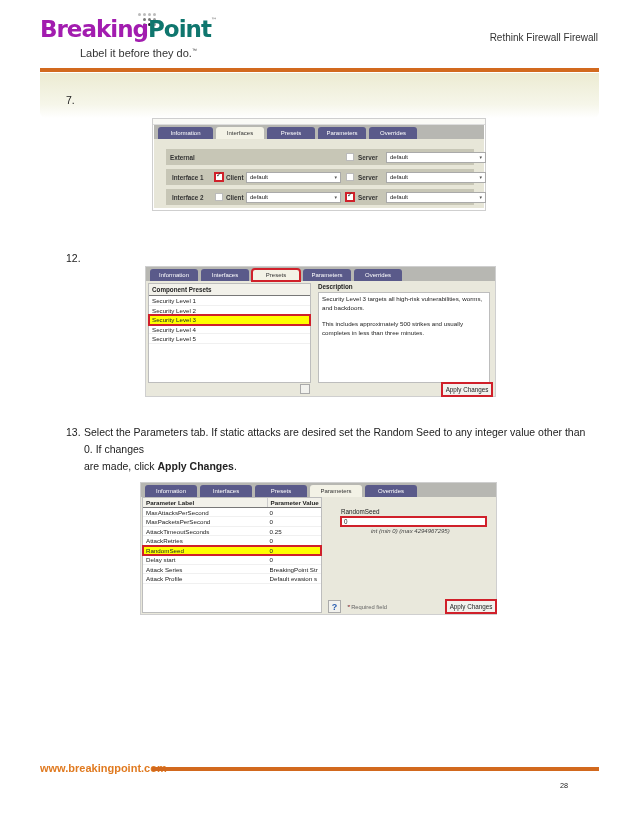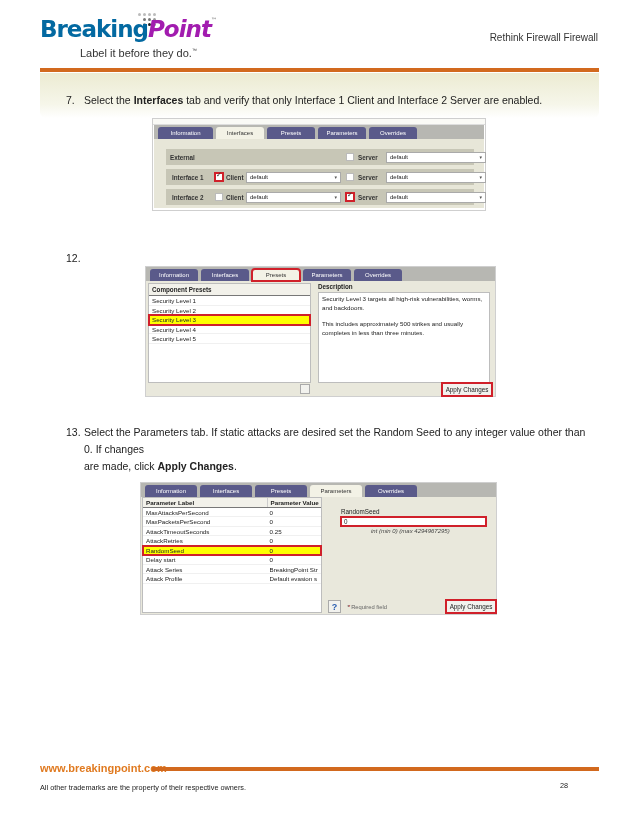--- a/index.html
+++ b/index.html
@@ -1,22 +1,22 @@
 <!DOCTYPE html>
 <html><head>
 <meta charset="utf-8">
 <style>
   * { box-sizing: border-box; margin: 0; padding: 0; }
   body { width: 638px; height: 826px; background: #fff; font-family: "Liberation Sans", sans-serif; position: relative; overflow: hidden; color: #222; }
   .abs { position: absolute; }
 
   
   .logo { left: 40px; top: 16px; font-family: "DejaVu Sans", sans-serif; font-weight: bold; font-size: 23px; letter-spacing: -1px; }
-  .logo .b { color: #0369a1; }
-  .logo .p { color: #a21caf; font-style: italic; }
+  .logo .b { color: #a21caf; }
+  .logo .p { color: #0f766e; }
   .logo .tm { font-size: 6px; vertical-align: top; color: #555; font-weight: normal; letter-spacing: 0; }
   .dots { left: 138px; top: 13px; width: 22px; height: 16px; }
   .dots i { position: absolute; width: 3px; height: 3px; border-radius: 50%; background: #bbb; }
   .tagline { left: 80px; top: 47px; font-size: 11px; color: #333; }
   .tagline sup { font-size: 5px; }
   .header-right { right: 40px; top: 32px; font-size: 10px; color: #333; }
   .orange-top { left: 40px; top: 68px; width: 559px; height: 4px; background: #d2691e; }
   .cream { left: 40px; top: 73px; width: 559px; height: 45px; background: linear-gradient(#ecebd2, #f6f6ea 70%, #fff); border-radius: 0 0 6px 6px; }
 
   
@@ -73,21 +73,20 @@
 <div class="abs logo">
   <span class="b">Breaking</span><span class="p">Point</span><span class="tm">™</span>
 </div>
 <div class="abs tagline"><span>Label it before they do.</span><sup>™</sup></div>
 <div class="abs header-right">Rethink Firewall Firewall</div>
 <div class="abs orange-top"></div>
 <div class="abs cream"></div>
 
 <div class="abs step" style="left:66px;top:92px;width:540px;height:17px;">
   <span class="num">7.</span>
-  <span class="txt"><span>Select the </span><b>Interfaces</b><span> tab and verify that only Interface 1 Client and Interface 2 Server are enabled.</span></span>
 </div>
 
 <div class="abs shot" style="left:152px;top:118px;width:334px;height:93px;background:#fff;">
   <div style="position:absolute;left:0;top:0;right:0;height:6px;background:#fafaf6;border-bottom:1px solid #ddd;"></div>
   <div style="position:absolute;left:1px;top:6px;right:1px;bottom:2px;background:#e7e6d8;">
     <div class="tabs" style="height:14px;">
       <div class="tab" style="width:55px">Information</div>
       <div class="tab active" style="width:48px">Interfaces</div>
       <div class="tab" style="width:48px">Presets</div>
       <div class="tab" style="width:48px">Parameters</div>
@@ -210,15 +209,14 @@
   <div class="redbox" style="position:absolute;left:200px;top:34px;width:145px;height:9px;background:#fff;border:1px solid #aaa;font-size:6.3px;line-height:7px;padding-left:2px;">0</div>
   <div style="position:absolute;left:230px;top:45px;font-size:6px;font-style:italic;color:#444;">int (min 0) (max 4294967295)</div>
   <div class="btn" style="left:187px;top:117px;width:13px;height:13px;color:#2a5db0;font-weight:bold;font-size:9px;line-height:12px;">?</div>
   <div style="position:absolute;left:207px;top:121px;font-size:5.8px;color:#666;"><span style="color:#d0202a">*</span><span style="margin-left:-3px;">* Required field</span></div>
   <div class="btn redbox" style="left:305px;top:117px;width:50px;">Apply Changes</div>
 </div>
 
 <div class="abs foot-url">www.breakingpoint.com</div>
 <div class="abs foot-bar"></div>
 <div class="abs foot-copy">
-  <div>All other trademarks are the property of their respective owners.</div>
 </div>
 <div class="abs foot-page">28</div>
 
 </body></html>

